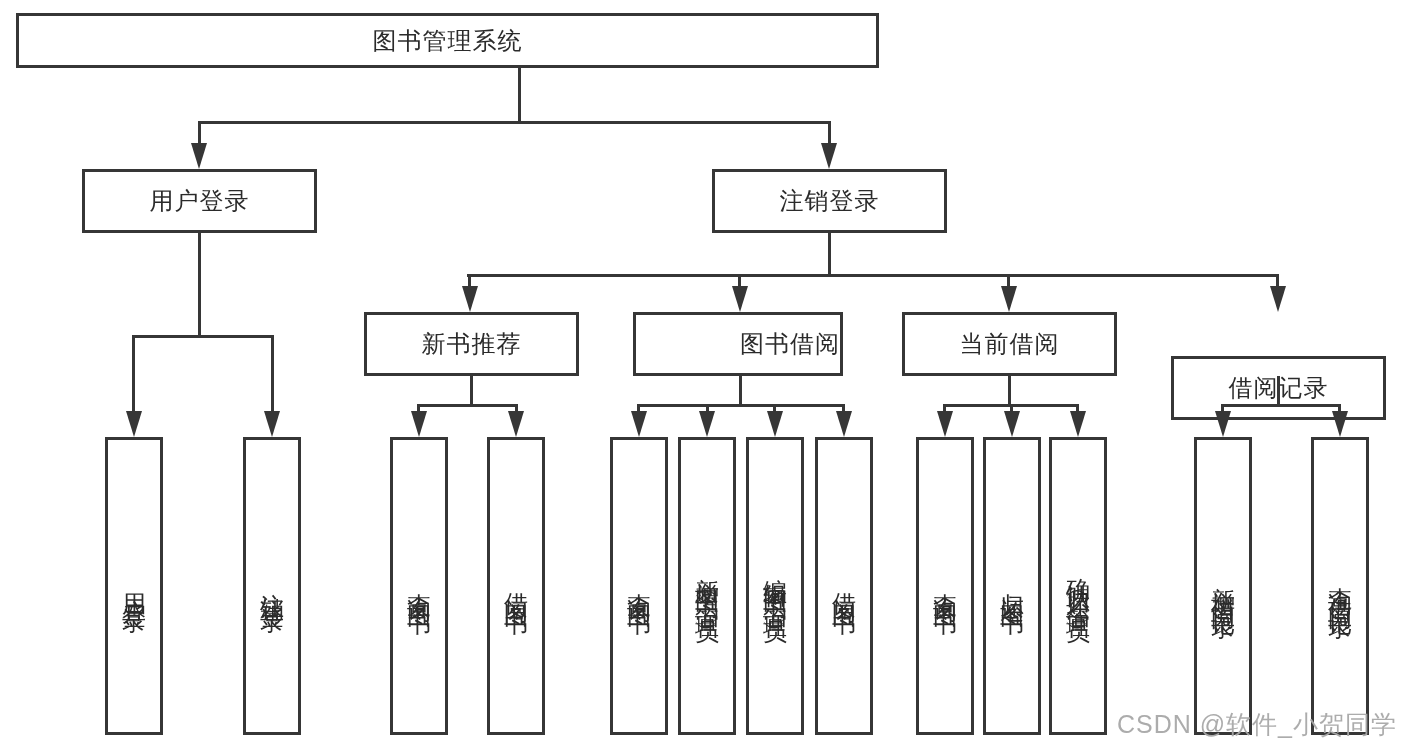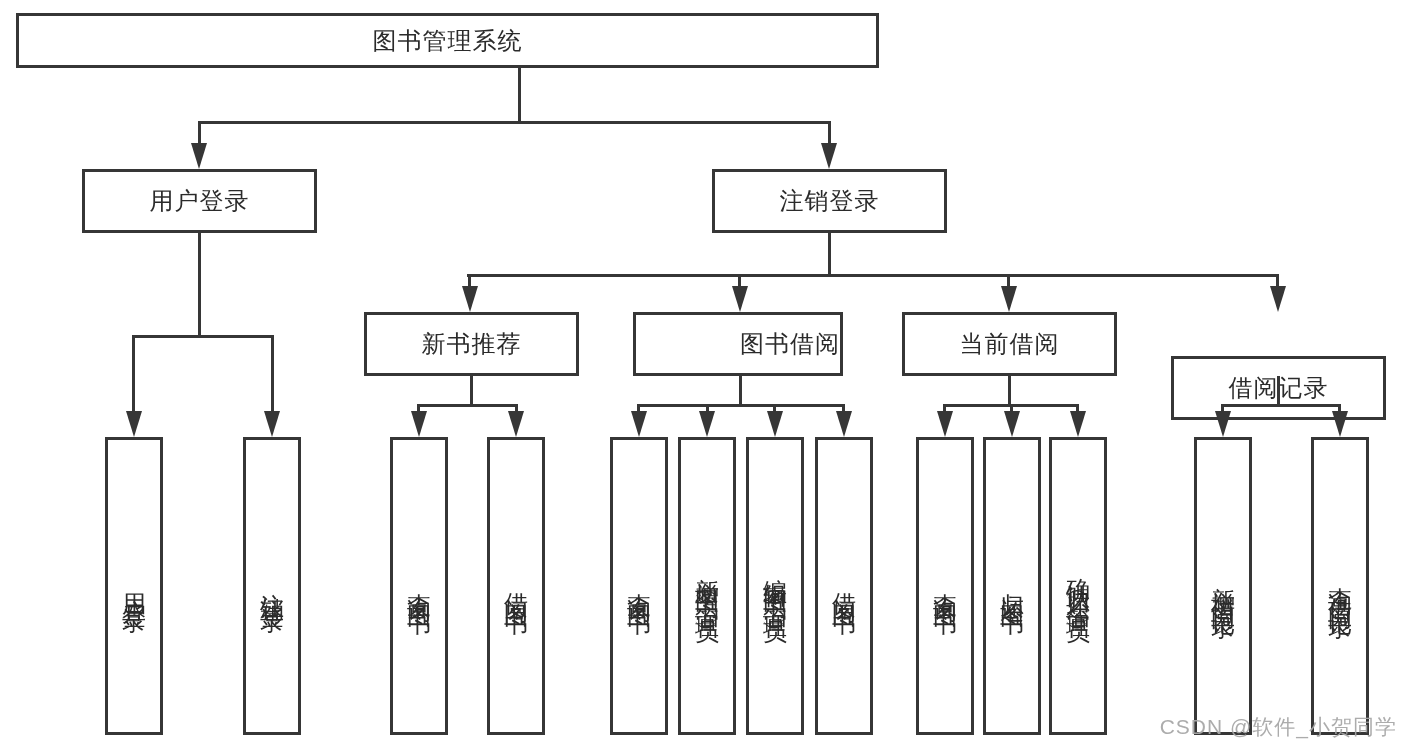--- a/index.html
+++ b/index.html
@@ -41,21 +41,21 @@
     position: absolute;
     width: 0; height: 0;
     border-left: 8px solid transparent;
     border-right: 8px solid transparent;
     border-top: 26px solid #363636;
   }
   .watermark {
     position: absolute;
     right: 8px;
     bottom: 6px;
-    font-size: 21px;
+    font-size: 25px;
     letter-spacing: 1px;
     color: rgba(168,168,168,0.95);
     white-space: nowrap;
   }
 </style>
 </head>
 <body>
 
 <div class="stage">
 

